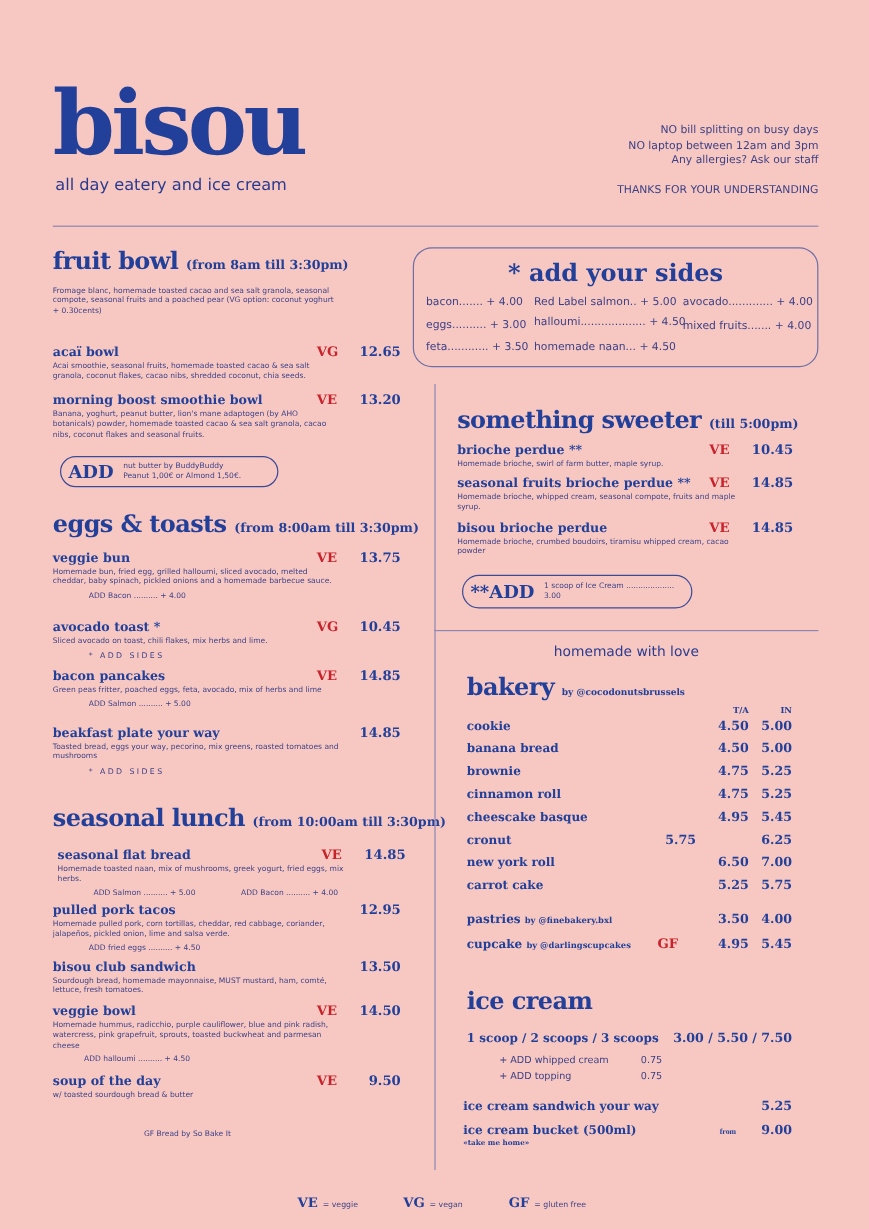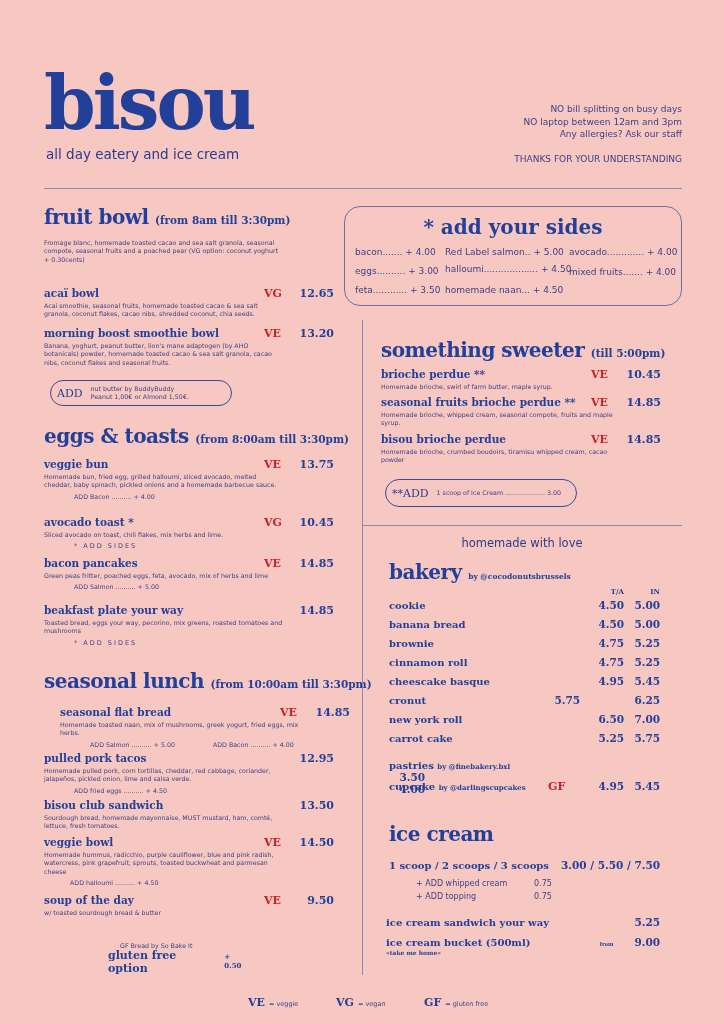--- a/index.html
+++ b/index.html
@@ -26,21 +26,21 @@
   .item-name { font-family: "DejaVu Serif", serif; font-weight: bold; font-size: 10.5px; color: #22409a; flex: 1; white-space: nowrap; }
   .item-tag { font-family: "DejaVu Serif", serif; font-weight: bold; font-size: 11px; color: #c8232c; width: 30px; text-align: left; }
   .item-tag .opt { font-family: "DejaVu Sans", sans-serif; font-weight: normal; font-size: 6.5px; margin-right: 3px; }
   .item-price { font-family: "DejaVu Serif", serif; font-weight: bold; font-size: 11px; color: #22409a; width: 40px; text-align: right; }
   .item-desc { font-size: 6.3px; line-height: 8.3px; color: #3b3f86; margin-top: 2px; width: 240px; }
   .addline { font-size: 6.3px; color: #3b3f86; margin-top: 3px; padding-left: 30px; }
   .addline span + span { margin-left: 38px; }
   .spaced { font-size: 6.5px; letter-spacing: 2px; color: #3b3f86; margin-top: 3px; padding-left: 30px; }
 
   .addbox { border: 1px solid #3b4a98; border-radius: 16px; display: flex; align-items: center; }
-  .addbox .big { font-family: "DejaVu Serif", serif; font-weight: normal; font-size: 11px; color: #22409a; }
+  .addbox .big { font-family: "DejaVu Serif", serif; font-weight: bold; font-size: 15px; color: #22409a; }
   .addbox .small { font-size: 6.3px; line-height: 8px; color: #3b3f86; margin-left: 8px; }
 
   .sides-box { left: 344px; top: 206px; width: 338px; height: 100px; border: 1px solid #6d6fa6; border-radius: 16px; }
   .sides-title { width: 100%; text-align: center; top: 8px; font-size: 20px; color: #22409a; }
   .sides-grid { position: absolute; left: 10px; top: 40px; font-size: 9px; color: #3b3f86; }
   .side { position: absolute; white-space: nowrap; }
 
   .vline { left: 362px; top: 320px; width: 1px; height: 655px; background: #8e86b3; }
   .hline { left: 362px; top: 525px; width: 320px; height: 1px; background: #8e86b3; }
 
@@ -145,21 +145,21 @@
   </div>
   <div class="item-desc">Toasted bread, eggs your way, pecorino, mix greens, roasted tomatoes and mushrooms</div>
   <div class="spaced">* ADD SIDES</div>
 </div>
 
 <div class="abs sec-title serif" style="left:44px; top:671px;">
   <span>seasonal lunch</span>
   <span class="sub">(from 10:00am till 3:30pm)</span>
 </div>
 
-<div class="abs item" style="left:60px; top:706px;">
+<div class="abs item" style="left:48px; top:706px;">
   <div class="item-row">
     <span class="item-name">seasonal flat bread</span>
     <span class="item-tag">VE</span>
     <span class="item-price">14.85</span>
   </div>
   <div class="item-desc">Homemade toasted naan, mix of mushrooms, greek yogurt, fried eggs, mix herbs.</div>
   <div class="addline"><span>ADD Salmon .......... + 5.00</span><span>ADD Bacon .......... + 4.00</span></div>
 </div>
 
 <div class="abs item" style="left:44px; top:752px;">
@@ -195,24 +195,20 @@
   <div class="item-row">
     <span class="item-name">soup of the day</span>
     <span class="item-tag">VE</span>
     <span class="item-price">9.50</span>
   </div>
   <div class="item-desc">w/ toasted sourdough bread &amp; butter</div>
 </div>
 
 <div class="abs" style="left:108px; top:942px; width:140px;">
   <div style="font-size:6.3px; color:#3b3f86; padding-left:12px;">GF Bread by So Bake It</div>
-  <div style="display:flex; align-items:baseline;">
-    <span class="serif" style="font-size:11px; color:#22409a;">gluten free option</span>
-    <span class="serif" style="font-size:7px; color:#22409a; margin-left:12px;">+ 0.50</span>
-  </div>
 </div>
 
 <div class="abs sides-box">
   <div class="abs serif sides-title">* add your sides</div>
   <div class="sides-grid">
     <div class="side" style="left:0; top:0;"><span>bacon.......</span> <span>+ 4.00</span></div>
     <div class="side" style="left:0; top:19px;"><span>eggs..........</span> <span>+ 3.00</span></div>
     <div class="side" style="left:0; top:38px;"><span>feta............</span> <span>+ 3.50</span></div>
     <div class="side" style="left:90px; top:0;"><span>Red Label salmon..</span> <span>+ 5.00</span></div>
     <div class="side" style="left:90px; top:17px;"><span>halloumi...................</span> <span>+ 4.50</span></div>
@@ -308,21 +304,21 @@
     <span class="bak-name">new york roll</span>
     <span class="bak-p">6.50</span>
     <span class="bak-p">7.00</span>
   </div>
 <div class="bak-row" style="top:732px;">
     <span class="bak-name">carrot cake</span>
     <span class="bak-p">5.25</span>
     <span class="bak-p">5.75</span>
   </div>
 
-<div class="bak-row" style="top:760px;flex-direction:column;">
+<div class="bak-row" style="top:760px;">
   <span class="bak-name"><span>pastries</span> <span class="by">by @finebakery.bxl</span></span>
   <span class="bak-p">3.50</span>
     <span class="bak-p">4.00</span>
 </div>
 <div class="bak-row" style="top:780px;">
   <span class="bak-name"><span>cupcake</span> <span class="by">by @darlingscupcakes</span></span>
   <span class="bak-gf">GF</span>
   <span class="bak-p">4.95</span>
     <span class="bak-p">5.45</span>
 </div>

